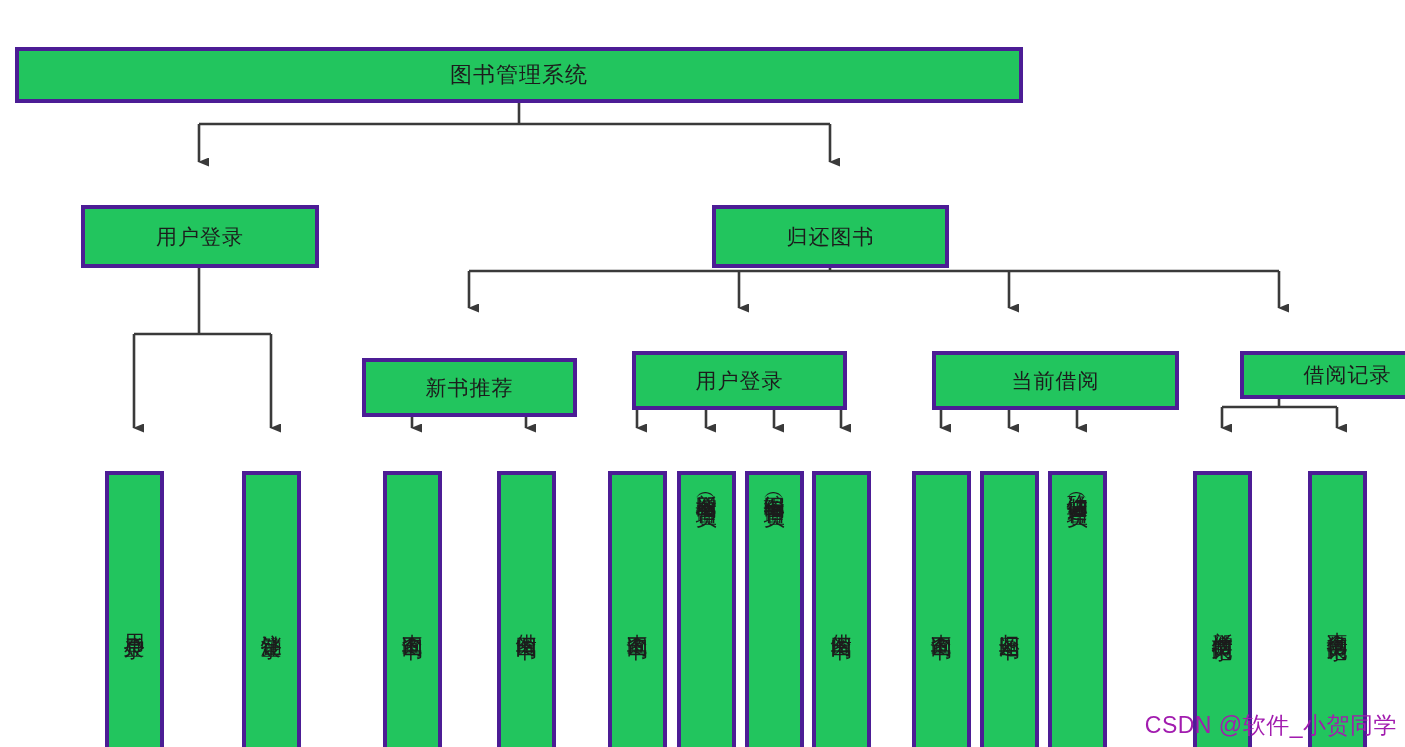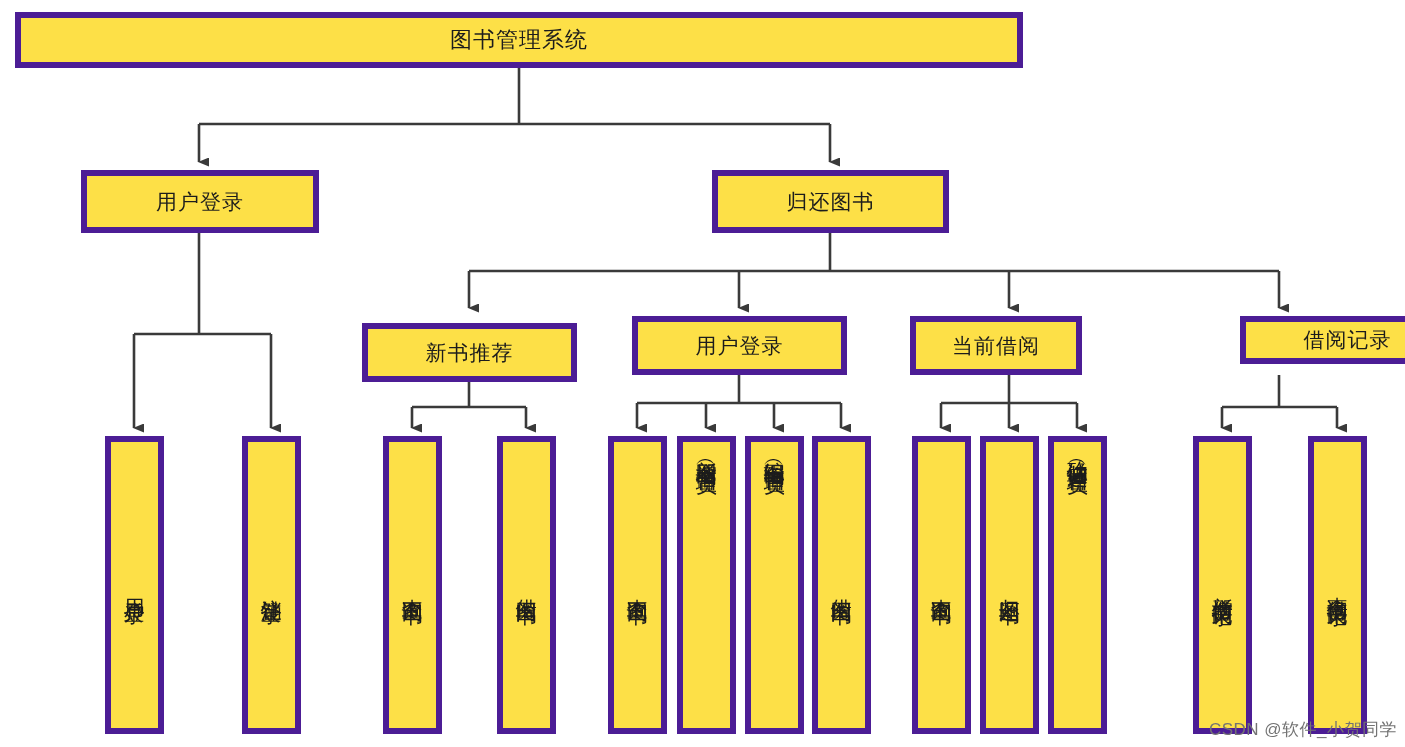--- a/index.html
+++ b/index.html
@@ -23,26 +23,27 @@
     position: absolute;
     left: 0;
     top: 0;
     width: 1405px;
     height: 747px;
     pointer-events: none;
   }
   .node {
     position: absolute;
     box-sizing: border-box;
-    background: #fde047;
-    border: 6px solid #4c1d95;
+    background: #22c55e;
+    border: 4px solid #4c1d95;
     display: flex;
     align-items: center;
     justify-content: center;
     color: #1c1c1c;
+    margin-top: 35px;
   }
   .node-h .label {
     font-size: 21px;
     line-height: 1.2;
     letter-spacing: 1px;
     white-space: nowrap;
   }
   .node-v {
     align-items: flex-start;
     justify-content: center;
@@ -60,22 +61,22 @@
   .node-v.center-v {
     align-items: center;
   }
   #title-node .label {
     font-size: 22px;
   }
   .watermark {
     position: absolute;
     right: 8px;
     bottom: 6px;
-    font-size: 17px;
-    color: #737373;
+    font-size: 23px;
+    color: #a21caf;
     letter-spacing: 0.5px;
     white-space: nowrap;
     font-family: "Liberation Sans", "DejaVu Sans", sans-serif;
   }
 </style>
 </head>
 <body>
 
 <div id="diagram-root">
 
@@ -140,21 +141,21 @@
   <div class="node node-h" style="left:712px; top:170px; width:237px; height:63px;">
     <span class="label">归还图书</span>
   </div>
 
   <div class="node node-h" style="left:362px; top:323px; width:215px; height:59px;">
     <span class="label">新书推荐</span>
   </div>
   <div class="node node-h" style="left:632px; top:316px; width:215px; height:59px;">
     <span class="label">用户登录</span>
   </div>
-  <div class="node node-h" style="left:910px; top:316px; width:172px; height:59px;">
+  <div class="node node-h" style="left:932px; top:316px; width:247px; height:59px;">
     <span class="label">当前借阅</span>
   </div>
   <div class="node node-h" style="left:1240px; top:316px; width:215px; height:48px;">
     <span class="label">借阅记录</span>
   </div>
 
   <div class="node node-v center-v" style="left:105px; top:436px; width:59px; height:298px;">
     <span class="label">用户登录</span>
   </div>
   <div class="node node-v center-v" style="left:242px; top:436px; width:59px; height:298px;">

